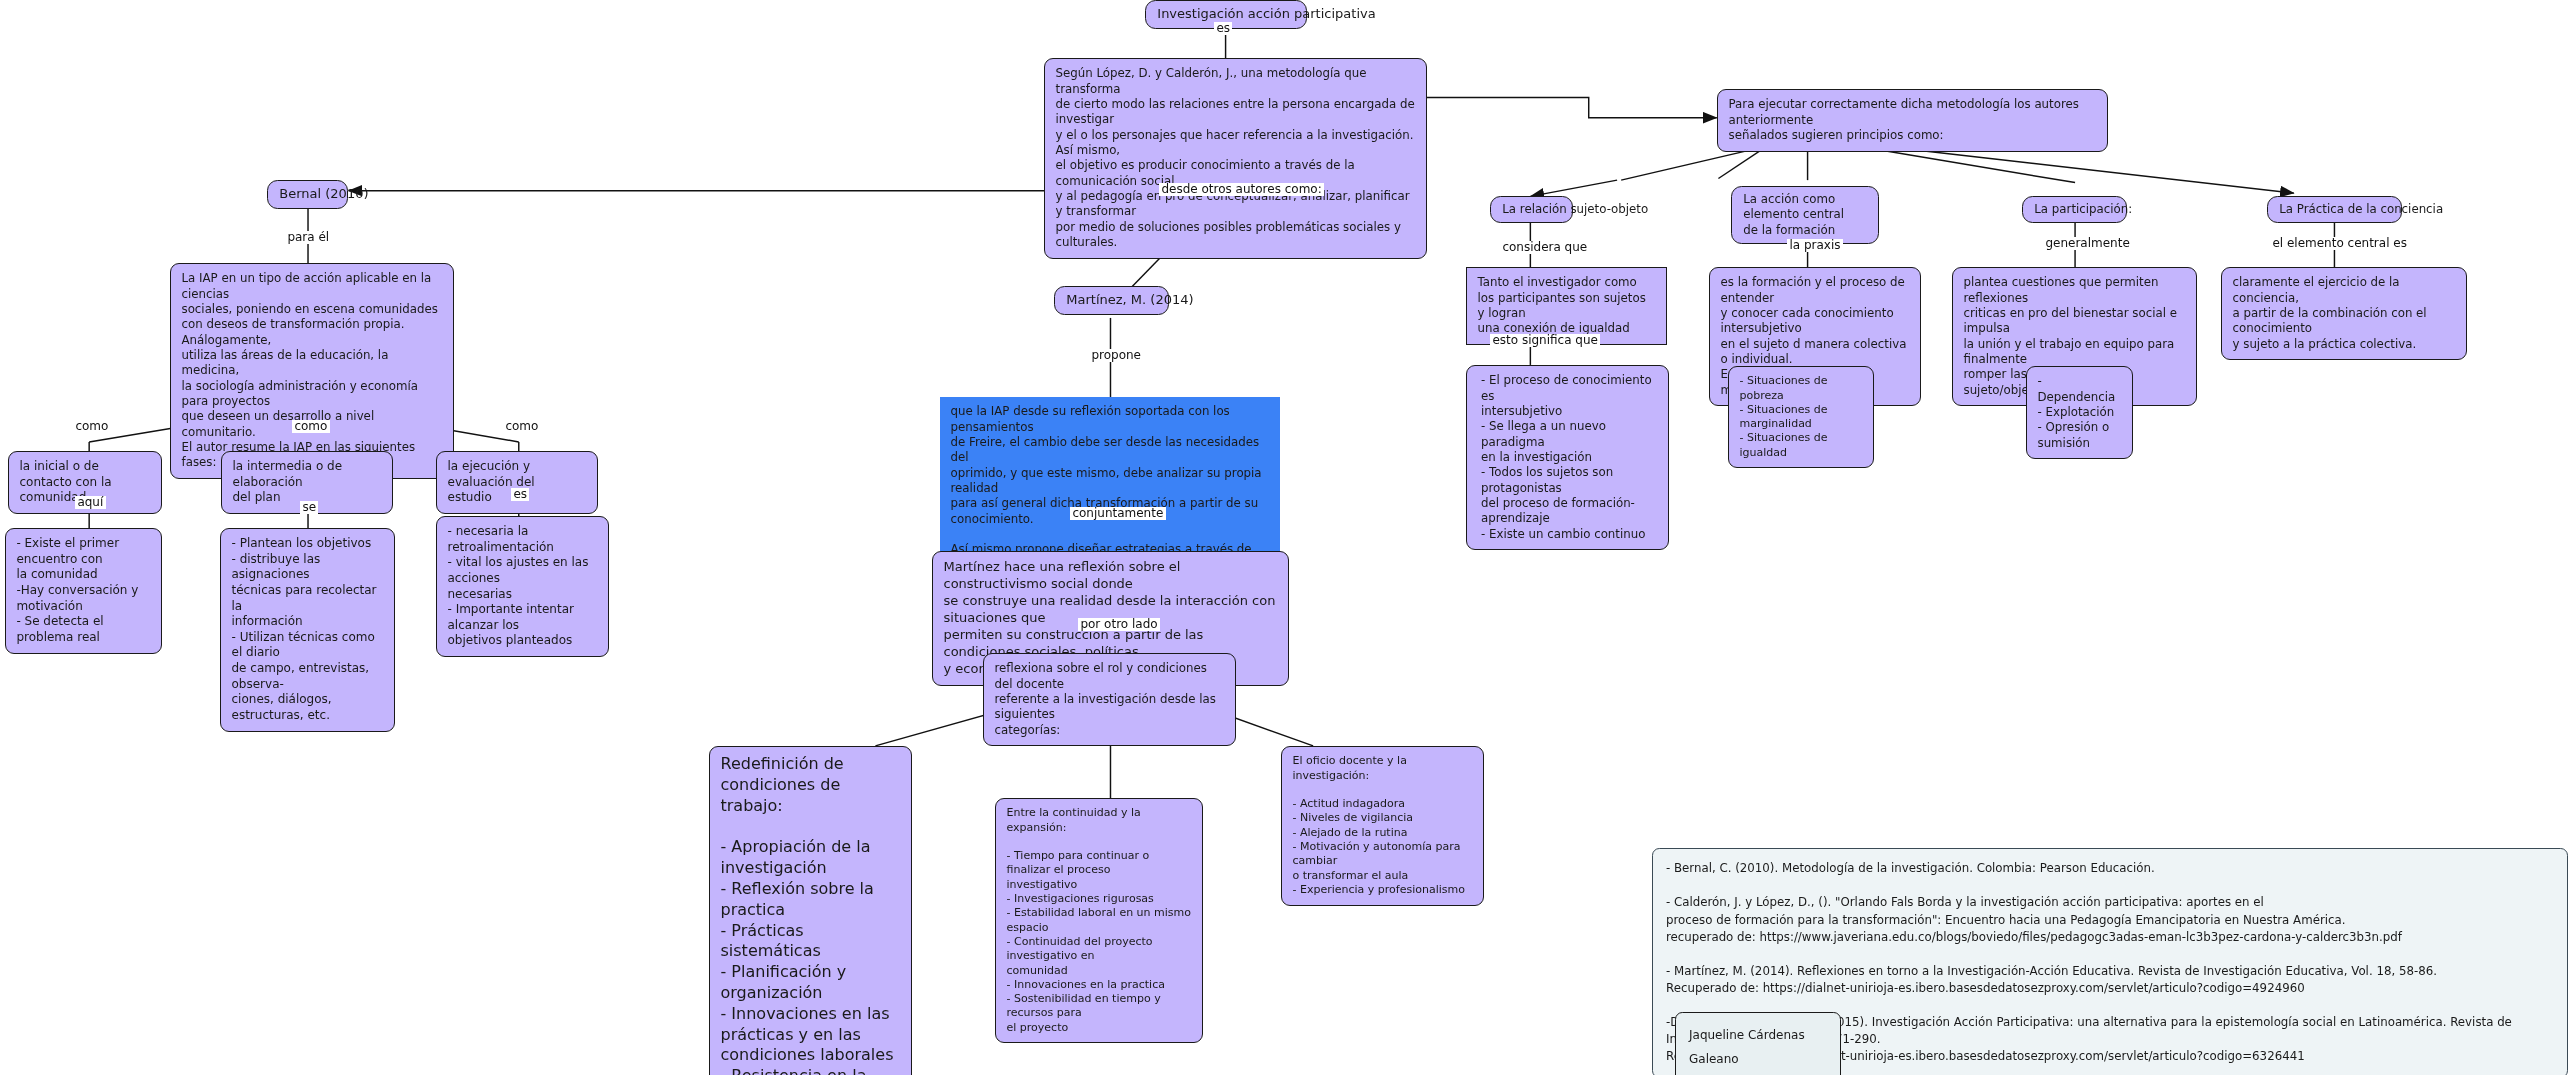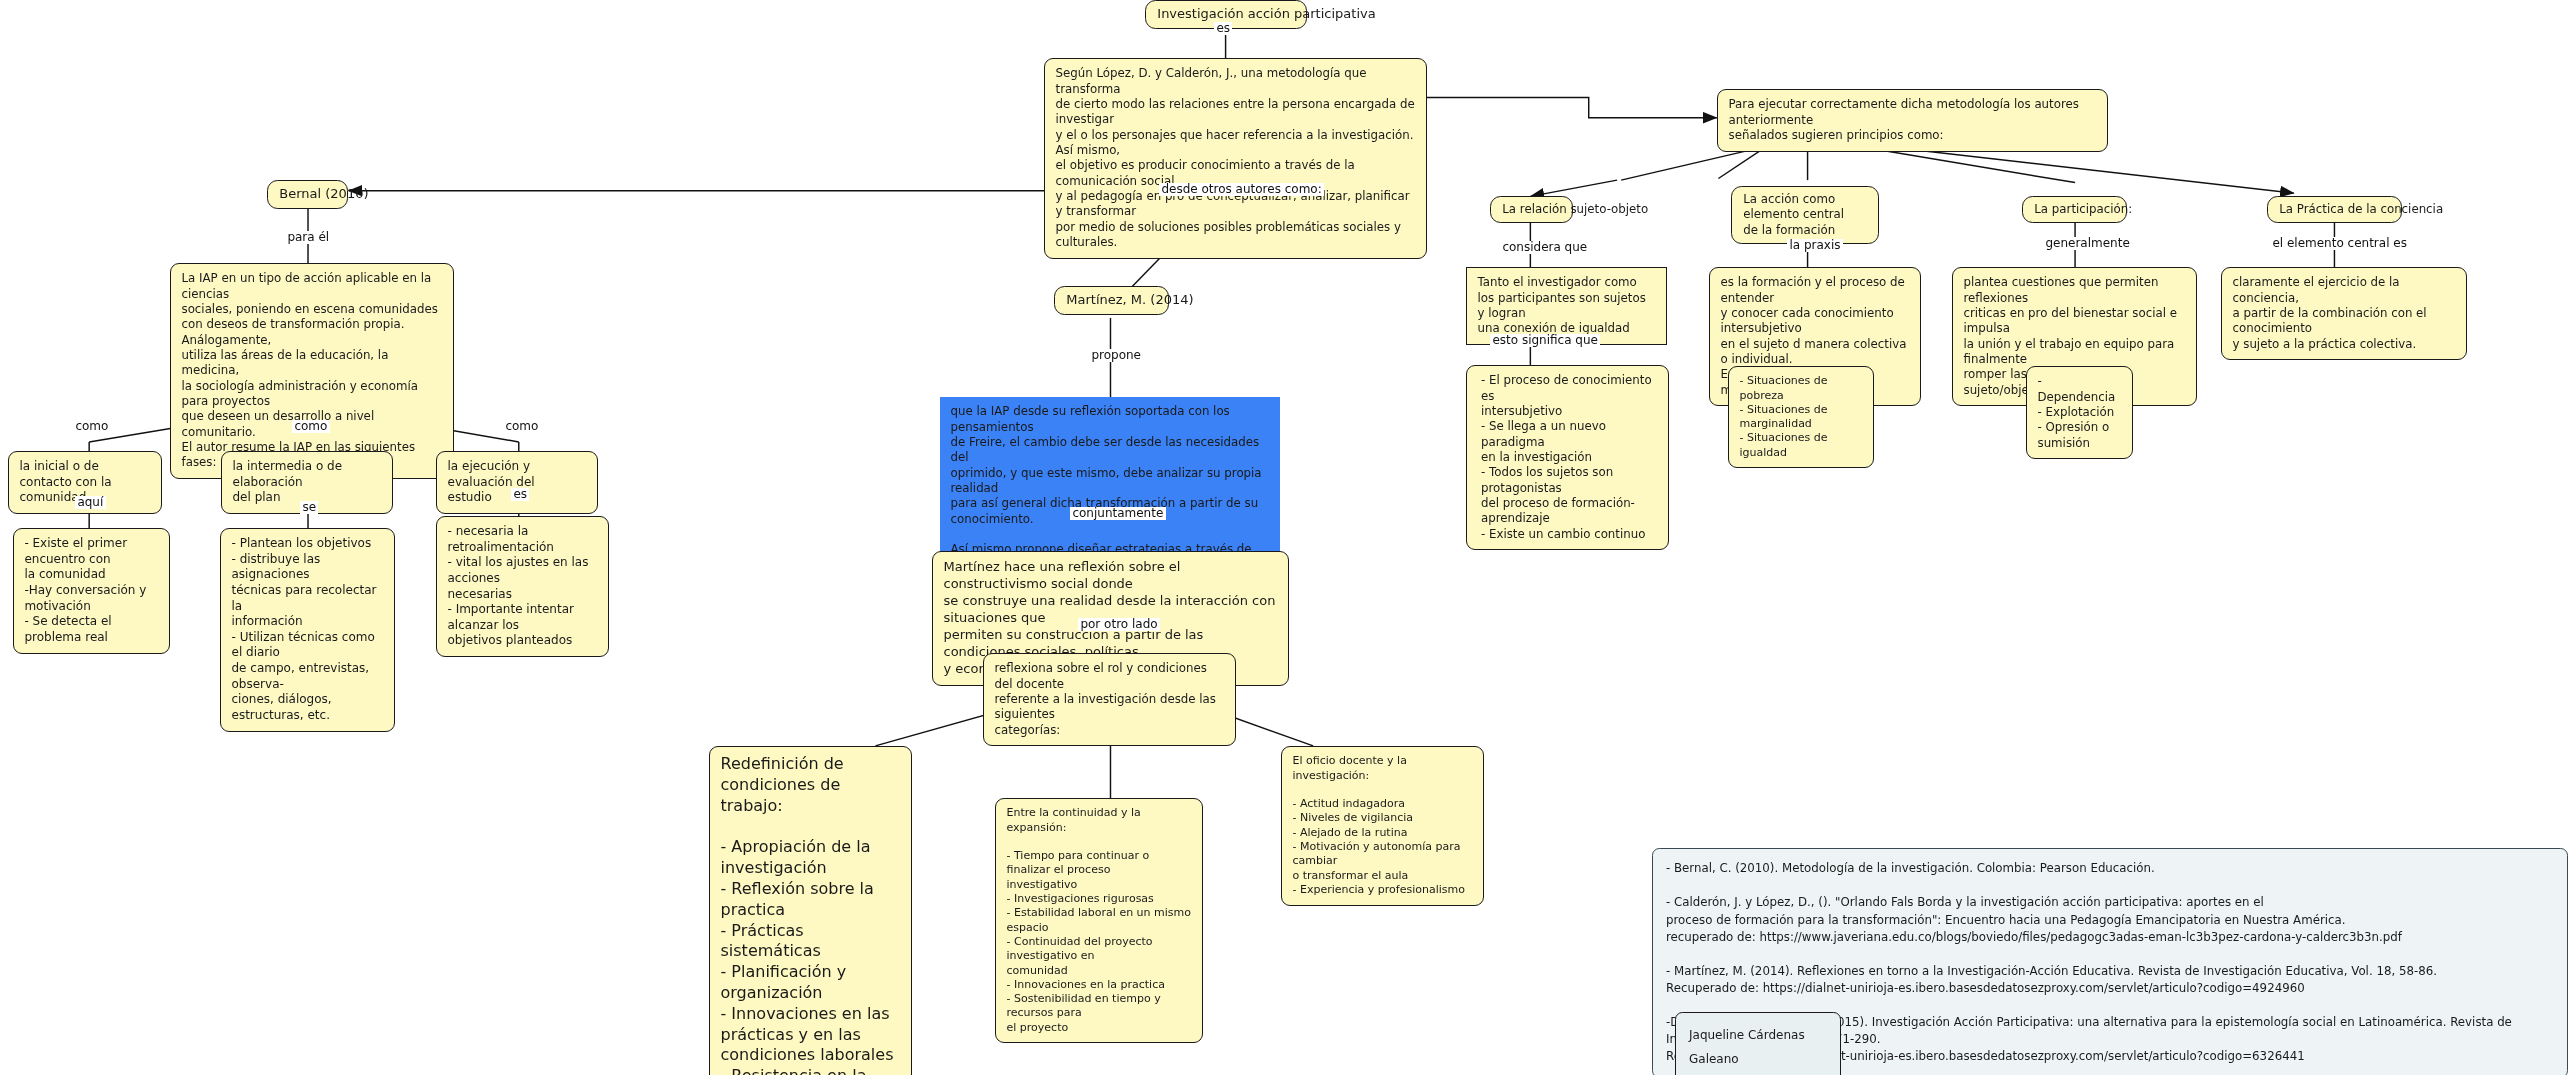--- a/index.html
+++ b/index.html
@@ -17,21 +17,21 @@
   svg.edges{
     position:absolute;
     left:0; top:0;
     width:2576px;
     height:1076px;
     pointer-events:none;
   }
   .node{
     position:absolute;
     box-sizing:border-box;
-    background:#fef9c3;
+    background:#c4b5fd;
     border:1.3px solid #1a1a1a;
     border-radius:9px;
     padding:7.3px 10.5px;
     line-height:1.30;
     white-space:pre-wrap;
     font-size:12px;
   }
   .node.sq{ border-radius:0; }
   .node.grey{ background:#3b82f6; border:none; border-radius:0; }
   .pill{
@@ -175,21 +175,21 @@
 
   <span class="label" style="left:73px; top:420px;">como</span>
   <span class="label" style="left:292px; top:420px;">como</span>
   <span class="label" style="left:503px; top:420px;">como</span>
 
   <div class="node" style="left:8px; top:451px; width:154px;">la inicial o de contacto con la
 comunidad</div>
 
   <span class="label" style="left:75px; top:496px;">aquí</span>
 
-  <div class="node" style="left:4.9px; top:528px; width:157px;margin-left:8px;">- Existe el primer encuentro con
+  <div class="node" style="left:4.9px; top:528px; width:157px;">- Existe el primer encuentro con
 la comunidad
 -Hay conversación y motivación
 - Se detecta el problema real</div>
 
   <div class="node" style="left:221px; top:451px; width:172px;">la intermedia o de elaboración
 del plan</div>
 
   <span class="label" style="left:300px; top:501px;">se</span>
 
   <div class="node" style="left:220px; top:528px; width:175px;">- Plantean los objetivos

